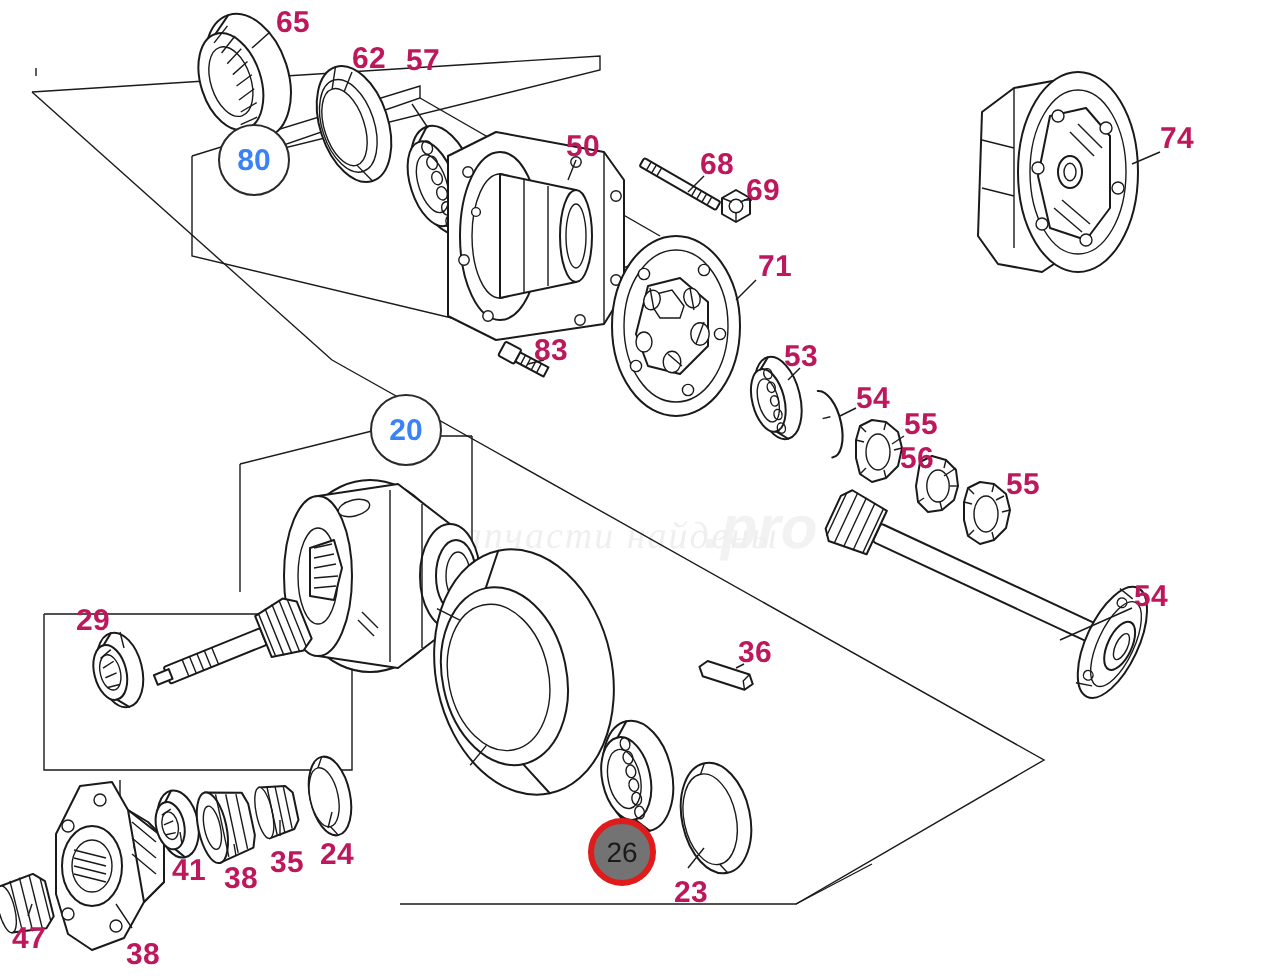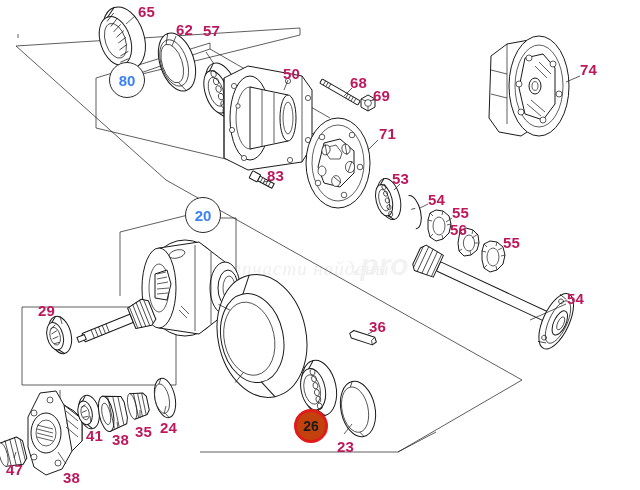--- a/index.html
+++ b/index.html
@@ -6,22 +6,22 @@
   body{width:640px;height:490px;overflow:hidden;
        font-family:"Liberation Sans",sans-serif;color:#111;}
   #diagram-root{position:relative;width:640px;height:490px;background:#fff;}
   svg.layer{position:absolute;left:0;top:0;width:640px;height:490px;}
   .callout{position:absolute;font-size:15px;font-weight:700;color:#be185d;
            letter-spacing:.2px;line-height:1;white-space:nowrap;}
   .group-bubble{position:absolute;width:34px;height:34px;border:1.3px solid #2a2a2a;
            border-radius:50%;background:#fff;display:flex;align-items:center;
            justify-content:center;font-size:15px;font-weight:700;color:#3b82f6;}
   .hl-bubble{position:absolute;width:28px;height:28px;border:3.4px solid #e01b1b;
-           border-radius:50%;background:#c2410c;display:flex;align-items:center;
-           justify-content:center;font-size:14px;font-weight:700;color:#1a1a1a;}
+           border-radius:50%;background:#737373;display:flex;align-items:center;
+           justify-content:center;font-size:14px;font-weight:400;color:#1a1a1a;}
   .wm{position:absolute;pointer-events:none;user-select:none;}
   .wm-main{font-family:"Liberation Serif",serif;font-size:62px;font-style:italic;
            font-weight:700;color:#f0f0f0;letter-spacing:2px;}
   .wm-sub{font-family:"Liberation Serif",serif;font-size:19px;font-style:italic;
            color:#efefef;letter-spacing:1px;}
   .wm-dot{font-family:"Liberation Sans",sans-serif;font-size:30px;font-style:italic;
            font-weight:700;color:#f2f2f2;}
 </style>
 </head>
 <body>

